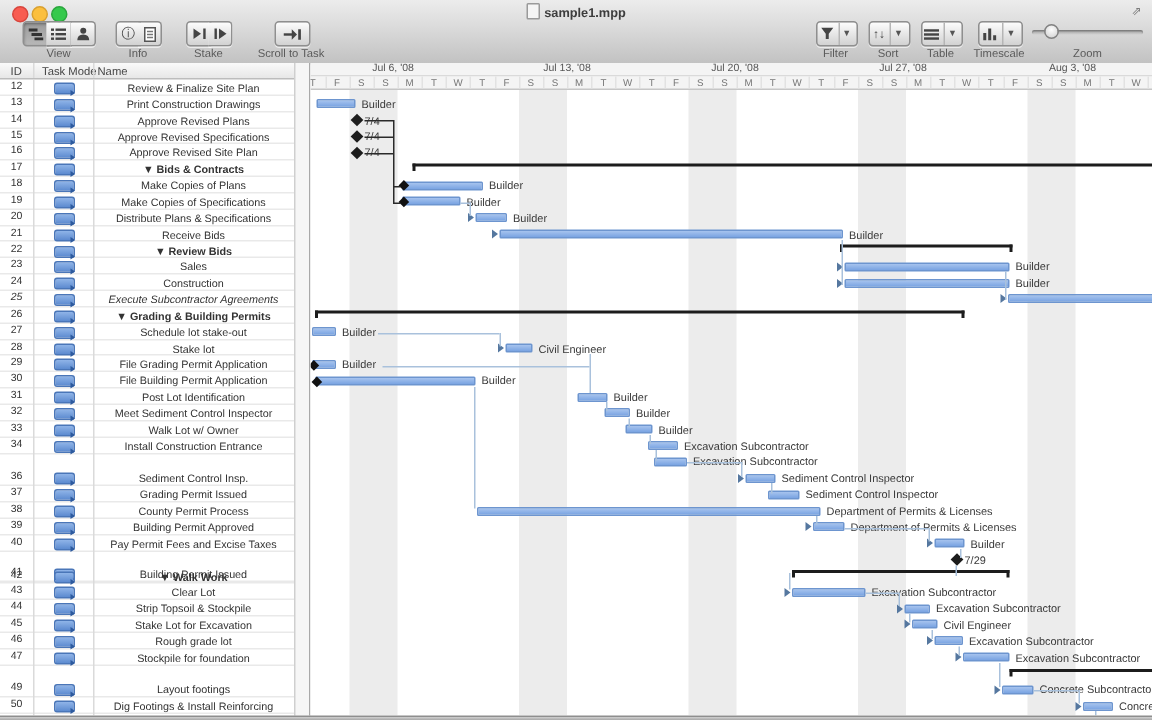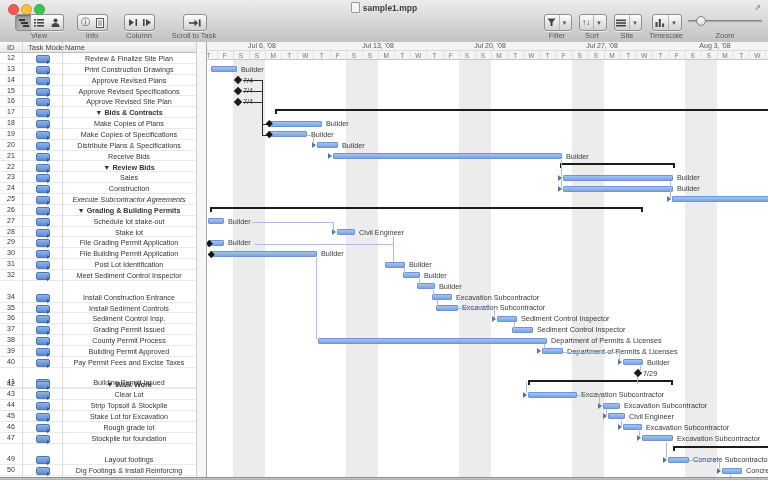--- a/index.html
+++ b/index.html
@@ -136,21 +136,21 @@
           <path d="M1 1 L6 4.5 L1 8 Z" fill="#444"></path>
           <rect x="7.5" y="1" width="1.6" height="7" fill="#444"></rect>
         </svg>
     </div>
     <div class="tbtn seg seg-last" style="left:139px;width:15px;">
       <svg class="icon-svg" width="10" height="9" viewBox="0 0 10 9">
           <rect x="1" y="1" width="1.6" height="7" fill="#444"></rect>
           <path d="M4 1 L9 4.5 L4 8 Z" fill="#444"></path>
         </svg>
     </div>
-    <div class="tlabel" style="left:139px;">Column</div>
+    <div class="tlabel" style="left:139px;">Stake</div>
 
     <div class="tbtn" style="left:183px;width:22px;">
       <svg class="icon-svg" width="12" height="8" viewBox="0 0 12 8">
           <rect x="0" y="3.2" width="6" height="1.6" fill="#444"></rect>
           <path d="M5.5 0.5 L9 4 L5.5 7.5 Z" fill="#444"></path>
           <rect x="9.8" y="0.5" width="1.8" height="7" fill="#444"></rect>
         </svg>
     </div>
     <div class="tlabel" style="left:194px;">Scroll to Task</div>
 
@@ -169,21 +169,21 @@
     <div class="tlabel" style="left:592px;">Sort</div>
 
     <div class="tbtn" style="left:614px;width:26px;">
       <svg class="icon-svg" width="10" height="8" viewBox="0 0 10 8">
           <rect x="0" y="0.5" width="10" height="1.6" fill="#444"></rect>
           <rect x="0" y="3.2" width="10" height="1.6" fill="#444"></rect>
           <rect x="0" y="5.9" width="10" height="1.6" fill="#444"></rect>
         </svg>
       <span class="caret">▼</span>
     </div>
-    <div class="tlabel" style="left:627px;">Site</div>
+    <div class="tlabel" style="left:627px;">Table</div>
 
     <div class="tbtn" style="left:652px;width:28px;">
       <svg class="icon-svg" width="10" height="9" viewBox="0 0 10 9">
           <rect x="0.5" y="4" width="2" height="5" fill="#444"></rect>
           <rect x="3.8" y="1" width="2" height="8" fill="#444"></rect>
           <rect x="7.1" y="5.5" width="2" height="3.5" fill="#444"></rect>
         </svg>
       <span class="caret">▼</span>
     </div>
     <div class="tlabel" style="left:666px;">Timescale</div>
@@ -301,29 +301,29 @@
         <div class="trow" style="top: 206.15px; height: 10.85px;">
           <div class="cid">31</div>
           <div class="tmicon"></div>
           <div class="cname">Post Lot Identification</div>
         </div>
         <div class="trow" style="top: 217px; height: 10.85px;">
           <div class="cid">32</div>
           <div class="tmicon"></div>
           <div class="cname">Meet Sediment Control Inspector</div>
         </div>
+        <div class="trow" style="top: 227.85px; height: 10.85px;">
+          <div class="cid">33</div>
+          <div class="tmicon"></div>
+          <div class="cname">Walk Lot w/ Owner</div>
+        </div>
         <div class="trow" style="top: 238.7px; height: 10.85px;">
           <div class="cid">34</div>
           <div class="tmicon"></div>
           <div class="cname">Install Construction Entrance</div>
-        </div>
-        <div class="trow" style="top: 249.55px; height: 10.85px;">
-          <div class="cid">35</div>
-          <div class="tmicon"></div>
-          <div class="cname">Install Sediment Controls</div>
         </div>
         <div class="trow" style="top: 260.4px; height: 10.85px;">
           <div class="cid">36</div>
           <div class="tmicon"></div>
           <div class="cname">Sediment Control Insp.</div>
         </div>
         <div class="trow" style="top: 271.25px; height: 10.85px;">
           <div class="cid">37</div>
           <div class="tmicon"></div>
           <div class="cname">Grading Permit Issued</div>

